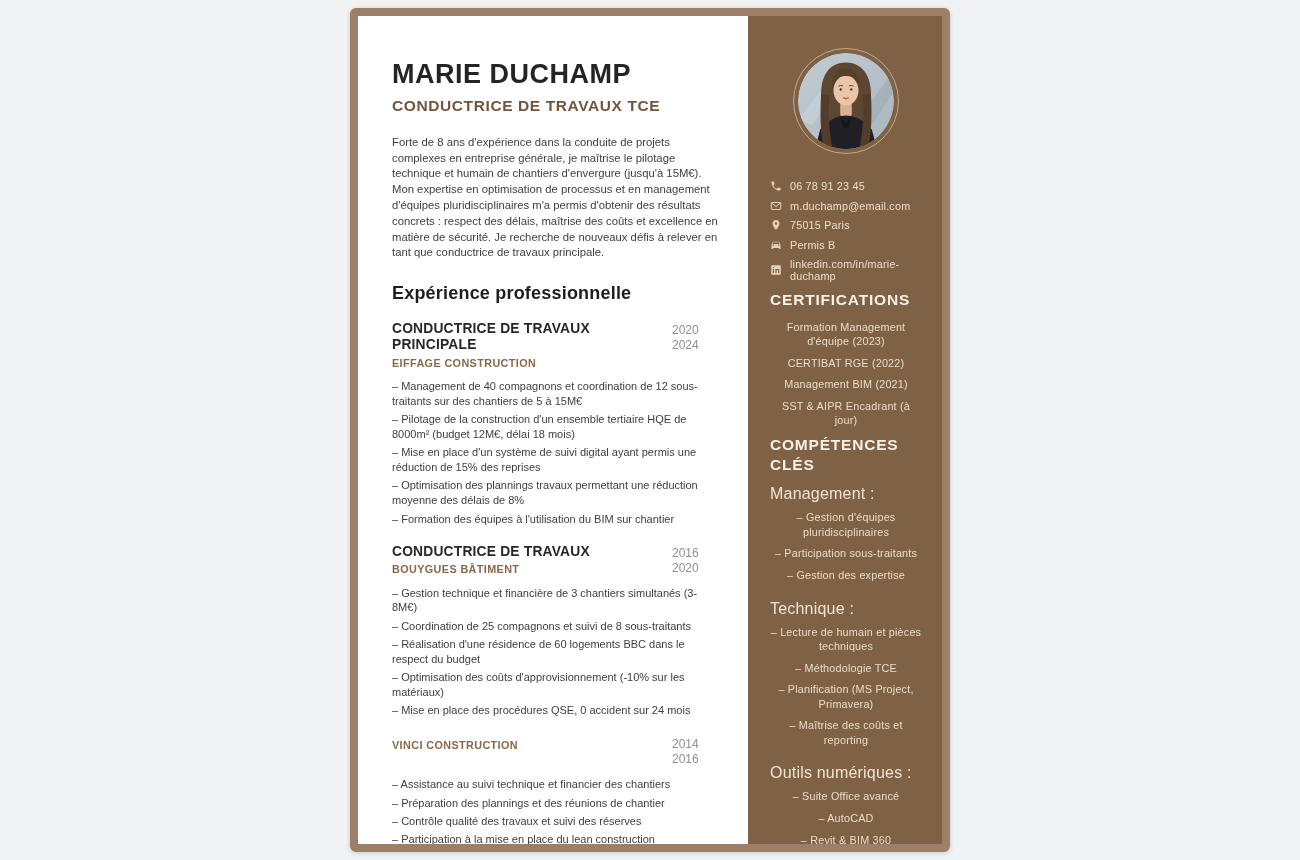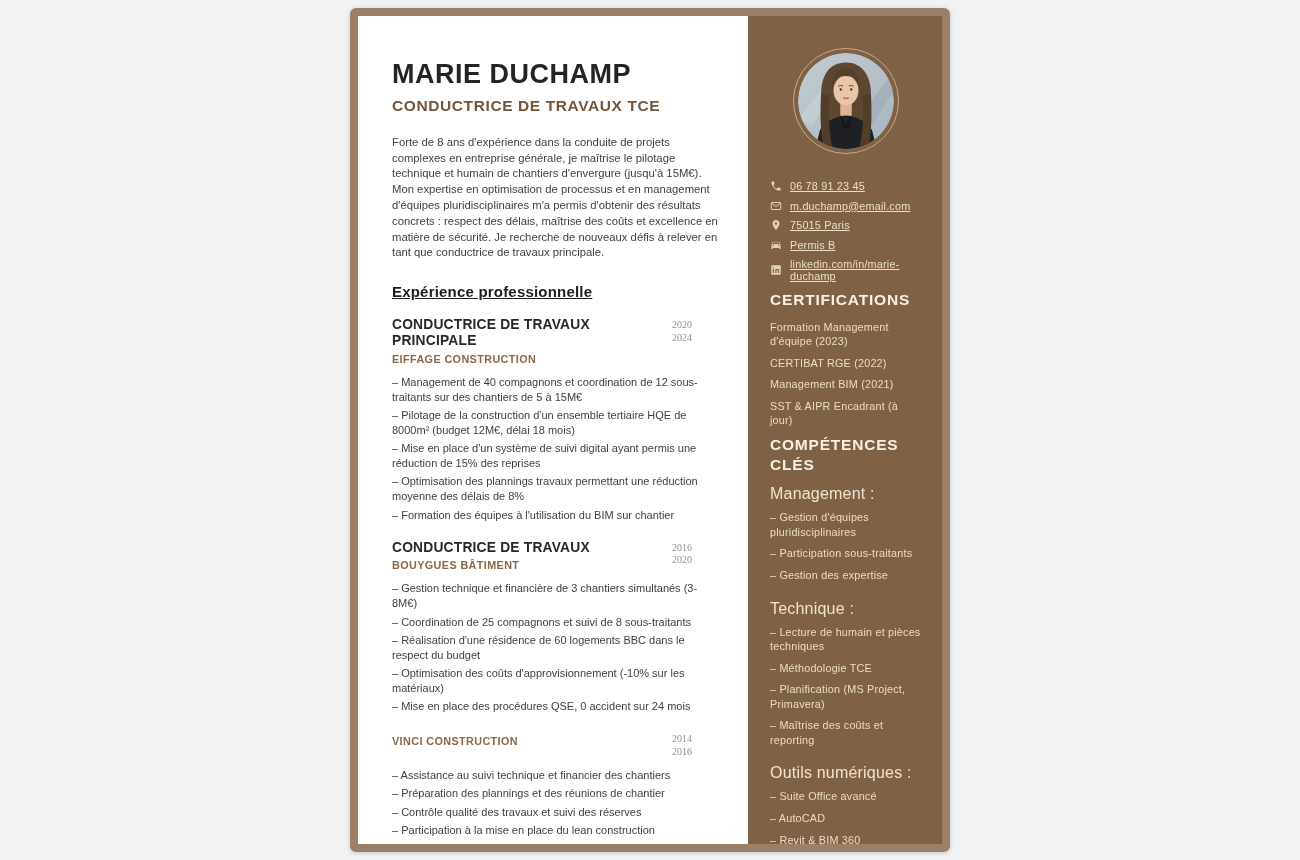--- a/index.html
+++ b/index.html
@@ -37,75 +37,73 @@
   .role {
     font-size: 15.5px; font-weight: 700; letter-spacing: .6px;
     color: #75543a; margin-top: 7px;
   }
   .summary {
     margin-top: 20px;
     font-size: 11.3px; line-height: 1.4; color: #404040;
   }
   .section-h {
     margin-top: 22px;
-    font-size: 15px; font-weight: 800; color: #1e1e1e;
+    font-size: 18px; font-weight: 800; color: #1e1e1e;
     letter-spacing: .2px;
-    text-decoration: underline;
   }
   .job { margin-top: 17px; }
   .job-head, .edu-head { display: flex; align-items: flex-start; margin-top: 12px; }
   .job-titles, .edu-titles { flex: 1 1 auto; padding-right: 10px; }
   .job-title {
     font-size: 13.8px; font-weight: 800; color: #272727; letter-spacing: .2px;
     line-height: 1.15;
   }
   .job-company {
     font-size: 10.8px; font-weight: 700; color: #8a6847;
     letter-spacing: .4px; margin-top: 4px;
   }
   .job-dates {
-    flex: 0 0 46px; font-size: 10px; color: #8f8f8f; line-height: 1.25;
+    flex: 0 0 46px; font-size: 12px; color: #8f8f8f; line-height: 1.25;
     padding-top: 2px;
-    font-family: Liberation Serif, serif;
   }
   .bullets { margin-top: 10px; }
   .bullets p { font-size: 11px; line-height: 1.35; color: #3e3e3e; margin-bottom: 3.5px; }
 
   
   .sidebar {
     flex: 1 1 auto;
     padding: 30px 20px 20px 22px;
     color: #ecdfc9;
   }
   .photo-ring {
     width: 106px; height: 106px;
     margin: 2px auto 0;
     border: 1.5px solid #c5a98b;
     border-radius: 50%;
     padding: 4px;
   }
   .avatar { width: 100%; height: 100%; display: block; border-radius: 50%; }
 
-  .contact { list-style: none; margin-top: 26px; text-decoration: underline; }
+  .contact { list-style: none; margin-top: 26px; }
   .contact li {
     display: flex; align-items: center;
     font-size: 10.8px; color: #ecdfc9;
     margin-bottom: 7.5px; letter-spacing: .2px;
   }
   .cicon { width: 12px; height: 12px; margin-right: 8px; flex: 0 0 12px; display: inline-flex; }
   .cicon svg { width: 12px; height: 12px; }
 
   .side-h {
     font-size: 15.5px; font-weight: 800; color: #f7f0e4;
     letter-spacing: .8px; line-height: 1.3;
     margin-bottom: 10px;
   }
   .side-item {
     font-size: 10.8px; line-height: 1.35; color: #eadcc5;
-    margin-bottom: 7px; letter-spacing: .2px;
+    margin-bottom: 7px; letter-spacing: .2px; text-align: center;
   }
   .side-label {
     font-size: 16px; color: #f0e4d0; margin-bottom: 7px; letter-spacing: .2px;
   }
   .group { margin-bottom: 17px; }
   .group:last-child { margin-bottom: 0; }
 </style>
 </head>
 <body>
 

